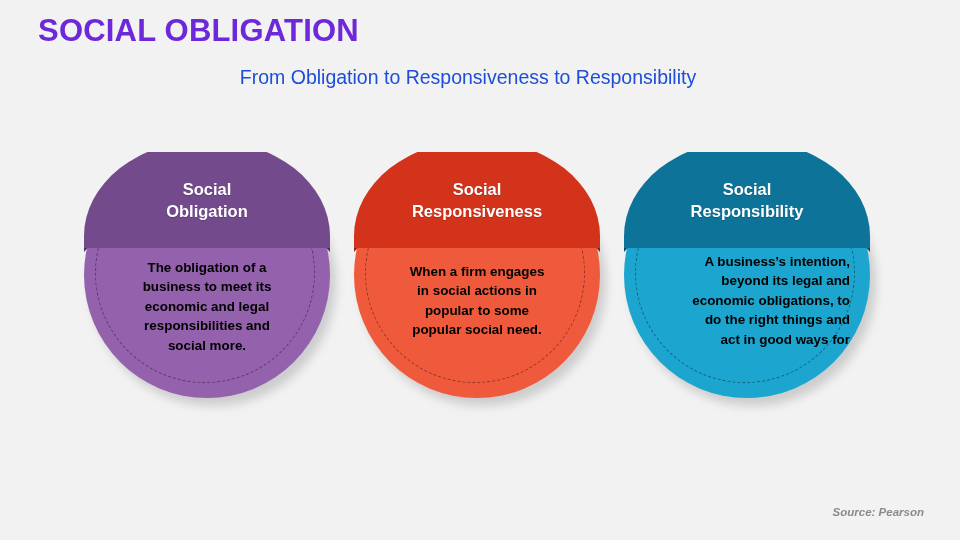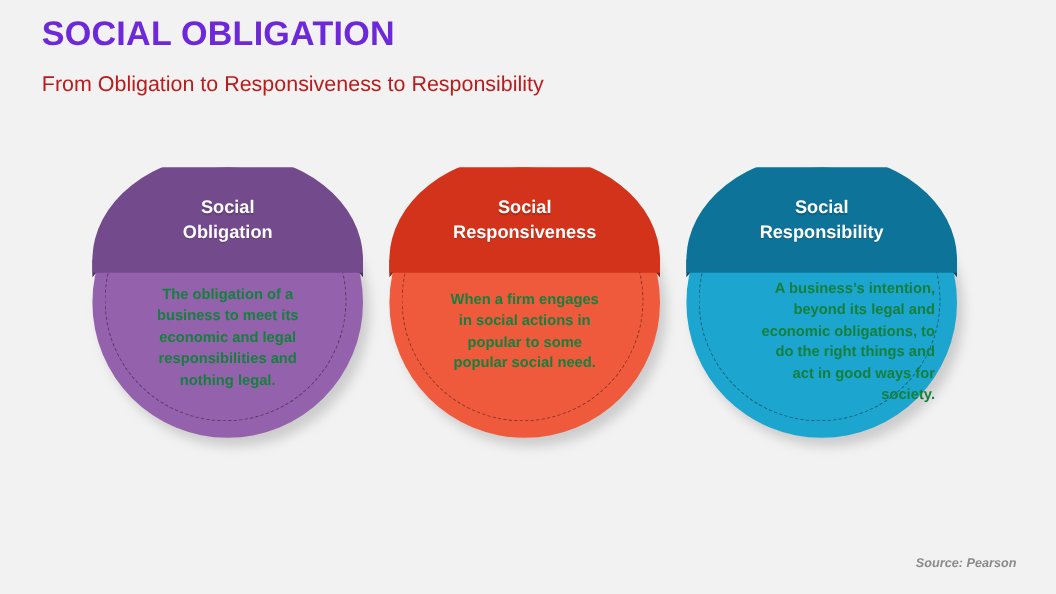--- a/index.html
+++ b/index.html
@@ -125,21 +125,21 @@
     font-weight: bold;
     line-height: 1.34;
     z-index: 5;
     text-shadow: 0 1px 1px rgba(0,0,0,0.18);
   }
   .node-desc {
     position: absolute;
     left: 20px;
     width: 206px;
     text-align: center;
-    color: #15803d;
+    color: #000000;
     font-size: 13.4px;
     font-weight: bold;
     line-height: 1.45;
     z-index: 5;
   }
   .desc-5line { top: 106px; }
   .desc-4line { top: 110px; }
   .desc-6line { top: 100px; text-align: right; }
 
   
@@ -154,21 +154,21 @@
     text-align: right;
   }
 </style>
 </head>
 <body style="background: rgb(242, 242, 242);">
 
 <div class="slide" style="background: rgb(242, 242, 242);">
 
   <div class="header">
     <h1 class="slide-title" style="color: #6d28d9;">SOCIAL OBLIGATION</h1>
-    <h2 class="slide-subtitle" style="color: #b91c1c;">From Obligation to Responsiveness to Responsibility</h2>
+    <h2 class="slide-subtitle" style="color: #1d4ed8; text-align: center;">From Obligation to Responsiveness to Responsibility</h2>
   </div>
 
   <div class="diagram">
 
     <div class="node node-1">
       <div class="disc-shadow"></div>
       <div class="disc-body" id="body1" style="background: rgb(148, 97, 172);">
         <div class="dash-ring"></div>
       </div>
       <div class="cap-wrap">
@@ -180,21 +180,21 @@
       </div>
       <div class="node-title">
         <div>Social</div>
         <div>Obligation</div>
       </div>
       <div class="node-desc desc-5line">
         <div>The obligation of a</div>
         <div>business to meet its</div>
         <div>economic and legal</div>
         <div>responsibilities and</div>
-        <div>nothing legal.</div>
+        <div>social more.</div>
       </div>
     </div>
 
     <div class="node node-2">
       <div class="disc-shadow"></div>
       <div class="disc-body" id="body2" style="background: rgb(240, 90, 60);">
         <div class="dash-ring"></div>
       </div>
       <div class="cap-wrap">
         <svg width="262" height="100" viewBox="0 0 262 100" xmlns="http://www.w3.org/2000/svg">
@@ -230,21 +230,20 @@
       <div class="node-title">
         <div>Social</div>
         <div>Responsibility</div>
       </div>
       <div class="node-desc desc-6line">
         <div>A business’s intention,</div>
         <div>beyond its legal and</div>
         <div>economic obligations, to</div>
         <div>do the right things and</div>
         <div>act in good ways for</div>
-        <div>society.</div>
       </div>
     </div>
 
   </div>
 
   <div class="source" style="color: rgb(138, 138, 138);">Source: Pearson</div>
 
 </div>
 
 </body></html>

